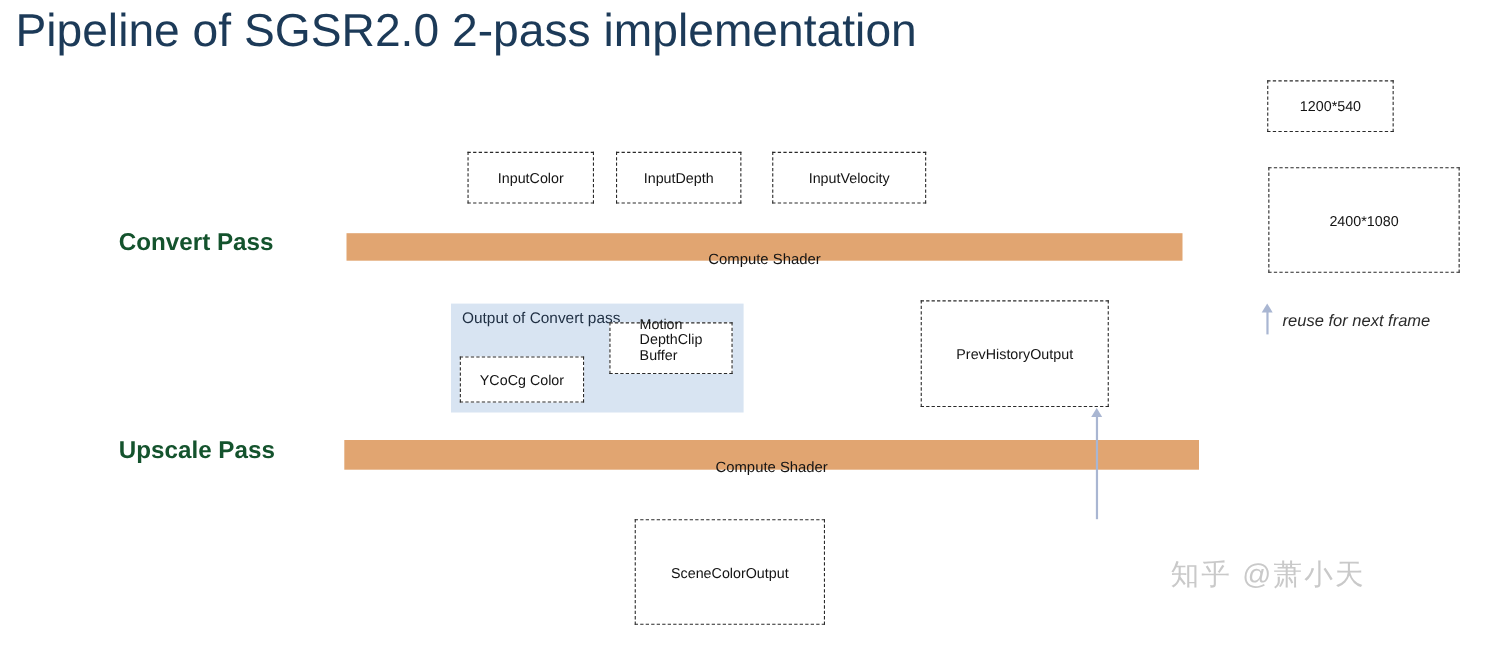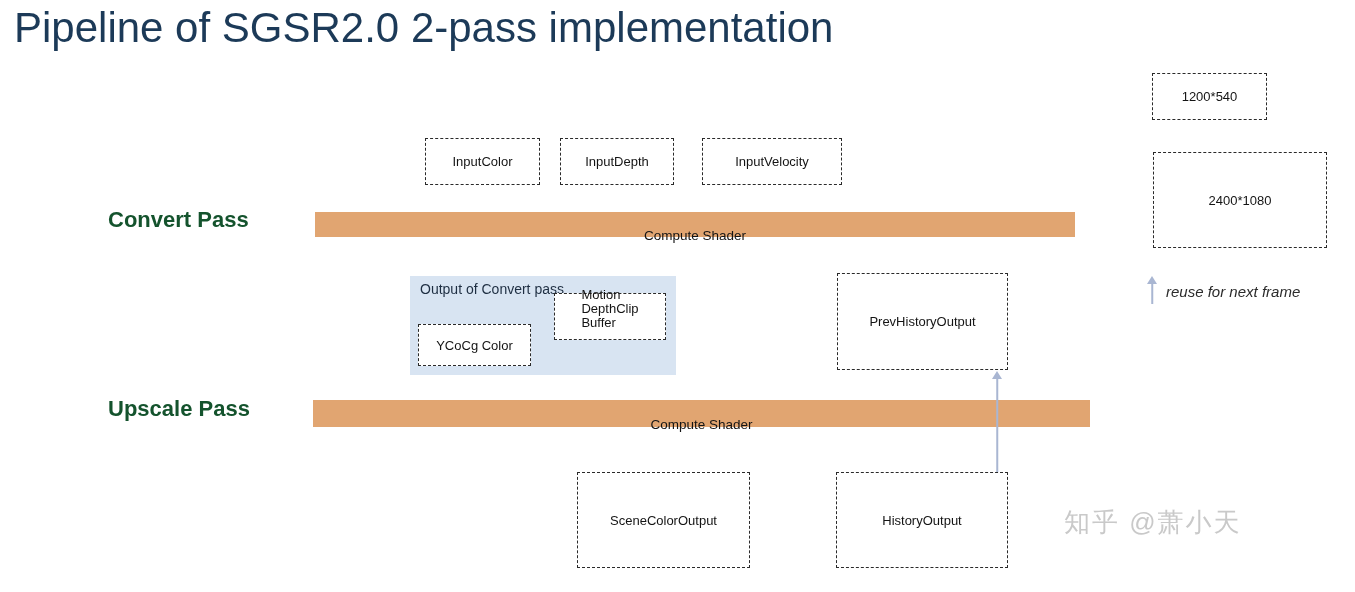--- a/index.html
+++ b/index.html
@@ -134,21 +134,20 @@
   </div>
 
   <div class="dash-box" style="left:837px; top:273px; width:171px; height:97px;">PrevHistoryOutput</div>
 
   <div class="pass-label" style="left:108px; top:396px;">Upscale Pass</div>
   <div class="bar" style="left:313px; top:400px; width:777px; height:27px;">
     <span>Compute Shader</span>
   </div>
 
   <div class="dash-box" style="left:577px; top:472px; width:173px; height:96px;">SceneColorOutput</div>
-  <div class="dash-box" style="left:836px; top:472px; width:172px; height:96px;">HistoryOutput</div>
 
   <div class="v-arrow" style="left:992px; top:371px; width:10px; height:101px;">
     <div class="head"></div>
     <div class="line"></div>
   </div>
 
   <div class="dash-box" style="left:1152px; top:73px; width:115px; height:47px;">1200*540</div>
   <div class="dash-box" style="left:1153px; top:152px; width:174px; height:96px;">2400*1080</div>
 
   <div class="v-arrow" style="left:1147px; top:276px; width:10px; height:28px;">

